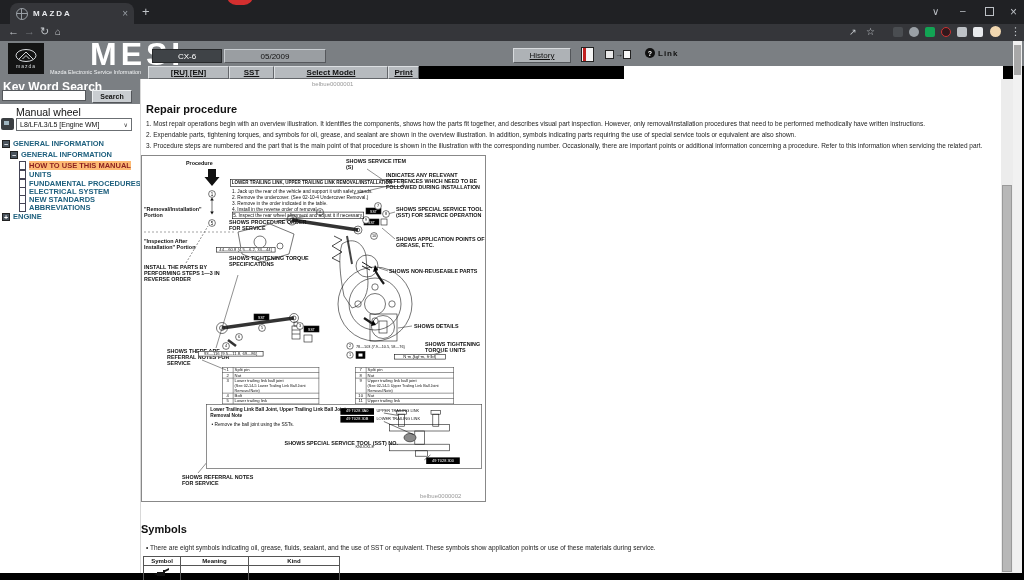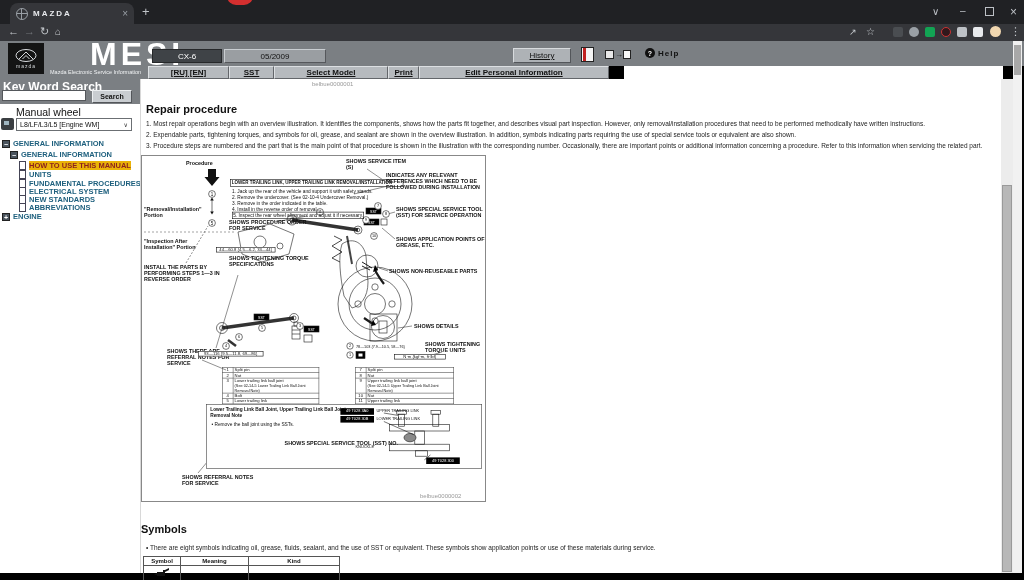--- a/index.html
+++ b/index.html
@@ -60,21 +60,21 @@
          border-top:1px solid #eceff1;border-left:1px solid #eceff1;border-right:1px solid #53565a;border-bottom:1px solid #53565a;}
   .mtlabel{left:16px;top:106px;color:#111;font-size:10.5px;}
   .mticon{left:1px;top:118px;width:13px;height:12px;background:#3a3e42;border-radius:2px;position:absolute;}
   .mticon:after{content:"";position:absolute;left:3px;top:3px;width:5px;height:4px;background:#9fb5c0;}
   .mtsel{left:16px;top:118px;width:116px;height:13px;background:#fff;border:1px solid #6b6f73;box-sizing:border-box;
          font-size:7px;color:#111;display:flex;align-items:center;padding:0 3px;justify-content:space-between;}
   .tg{width:8px;height:8px;background:#4a545e;color:#fff;font-size:7px;line-height:7px;text-align:center;
       border:1px solid #222;box-sizing:border-box;display:inline-block;}
   .doc{width:7px;height:9px;background:#fff;border:1px solid #445;display:inline-block;box-sizing:border-box;}
   .trow{position:absolute;display:flex;align-items:center;gap:3px;font-size:7.5px;font-weight:bold;color:#1d5f7d;white-space:nowrap;}
-  .trow.active span.lbl{color:#8a1f1f;background:#eab308;}
+  .trow.active span.lbl{color:#8a1f1f;background:#fdba74;}
   
   .main-white{left:140px;top:79px;width:863px;height:494px;background:#fff;}
   .tabfill{left:624px;top:66px;width:379px;height:13px;background:#fff;}
   .vline{left:140px;top:79px;width:1px;height:494px;background:#d8d8d8;}
   .pagecode{color:#999;font-size:6px;}
   .h1{color:#111;font-size:11px;font-weight:bold;}
   .intro{color:#222;font-size:6.5px;white-space:nowrap;}
   .fig{left:141px;top:155px;width:345px;height:347px;border:1px solid #888;background:#fff;box-sizing:border-box;}
   .co{position:absolute;font-weight:bold;font-size:9px;line-height:1.12;color:#111;transform:scale(.6);transform-origin:0 0;}
   .sc{position:absolute;transform:scale(.6);transform-origin:0 0;}
@@ -154,28 +154,27 @@
 
   <span class="abs" style="left:581px;top:47px;width:13px;height:15px;background:#f4f4f4;border:1px solid #222;box-sizing:border-box;">
     <span style="position:absolute;left:1px;top:0;width:3px;height:13px;background:#c02020;"></span>
   </span>
   <span class="abs" style="left:605px;top:49px;width:26px;height:11px;">
     <span style="position:absolute;left:0;top:1px;width:9px;height:9px;background:#e8e8e8;border:1px solid #222;box-sizing:border-box;"></span>
     <span style="position:absolute;left:10px;top:2px;color:#111;font-size:8px;line-height:8px;">→</span>
     <span style="position:absolute;left:18px;top:1px;width:8px;height:9px;background:#f8f8f8;border:1px solid #222;box-sizing:border-box;"></span>
   </span>
   <span class="abs helpq">?</span>
-  <span class="abs helptxt">Help</span>
+  <span class="abs helptxt">Link</span>
 
   <div class="abs navtabs">
     <div class="ntab" style="width:81px;">[RU] [EN]</div>
     <div class="ntab" style="width:45px;">SST</div>
     <div class="ntab" style="width:114px;">Select Model</div>
     <div class="ntab" style="width:31px;">Print</div>
-    <div class="ntab" style="width:190px;">Edit Personal Information</div>
   </div>
 
   <div class="abs side-white"></div>
   <span class="abs kwlabel">Key Word Search</span>
   <input class="abs kwinput" style="">
   <div class="abs kwbtn">Search</div>
   <span class="abs mtlabel">Manual wheel</span>
   <span class="mticon"></span>
   <div class="abs mtsel">
     <span>L8/LF/L3/L5 [Engine WM]</span>

